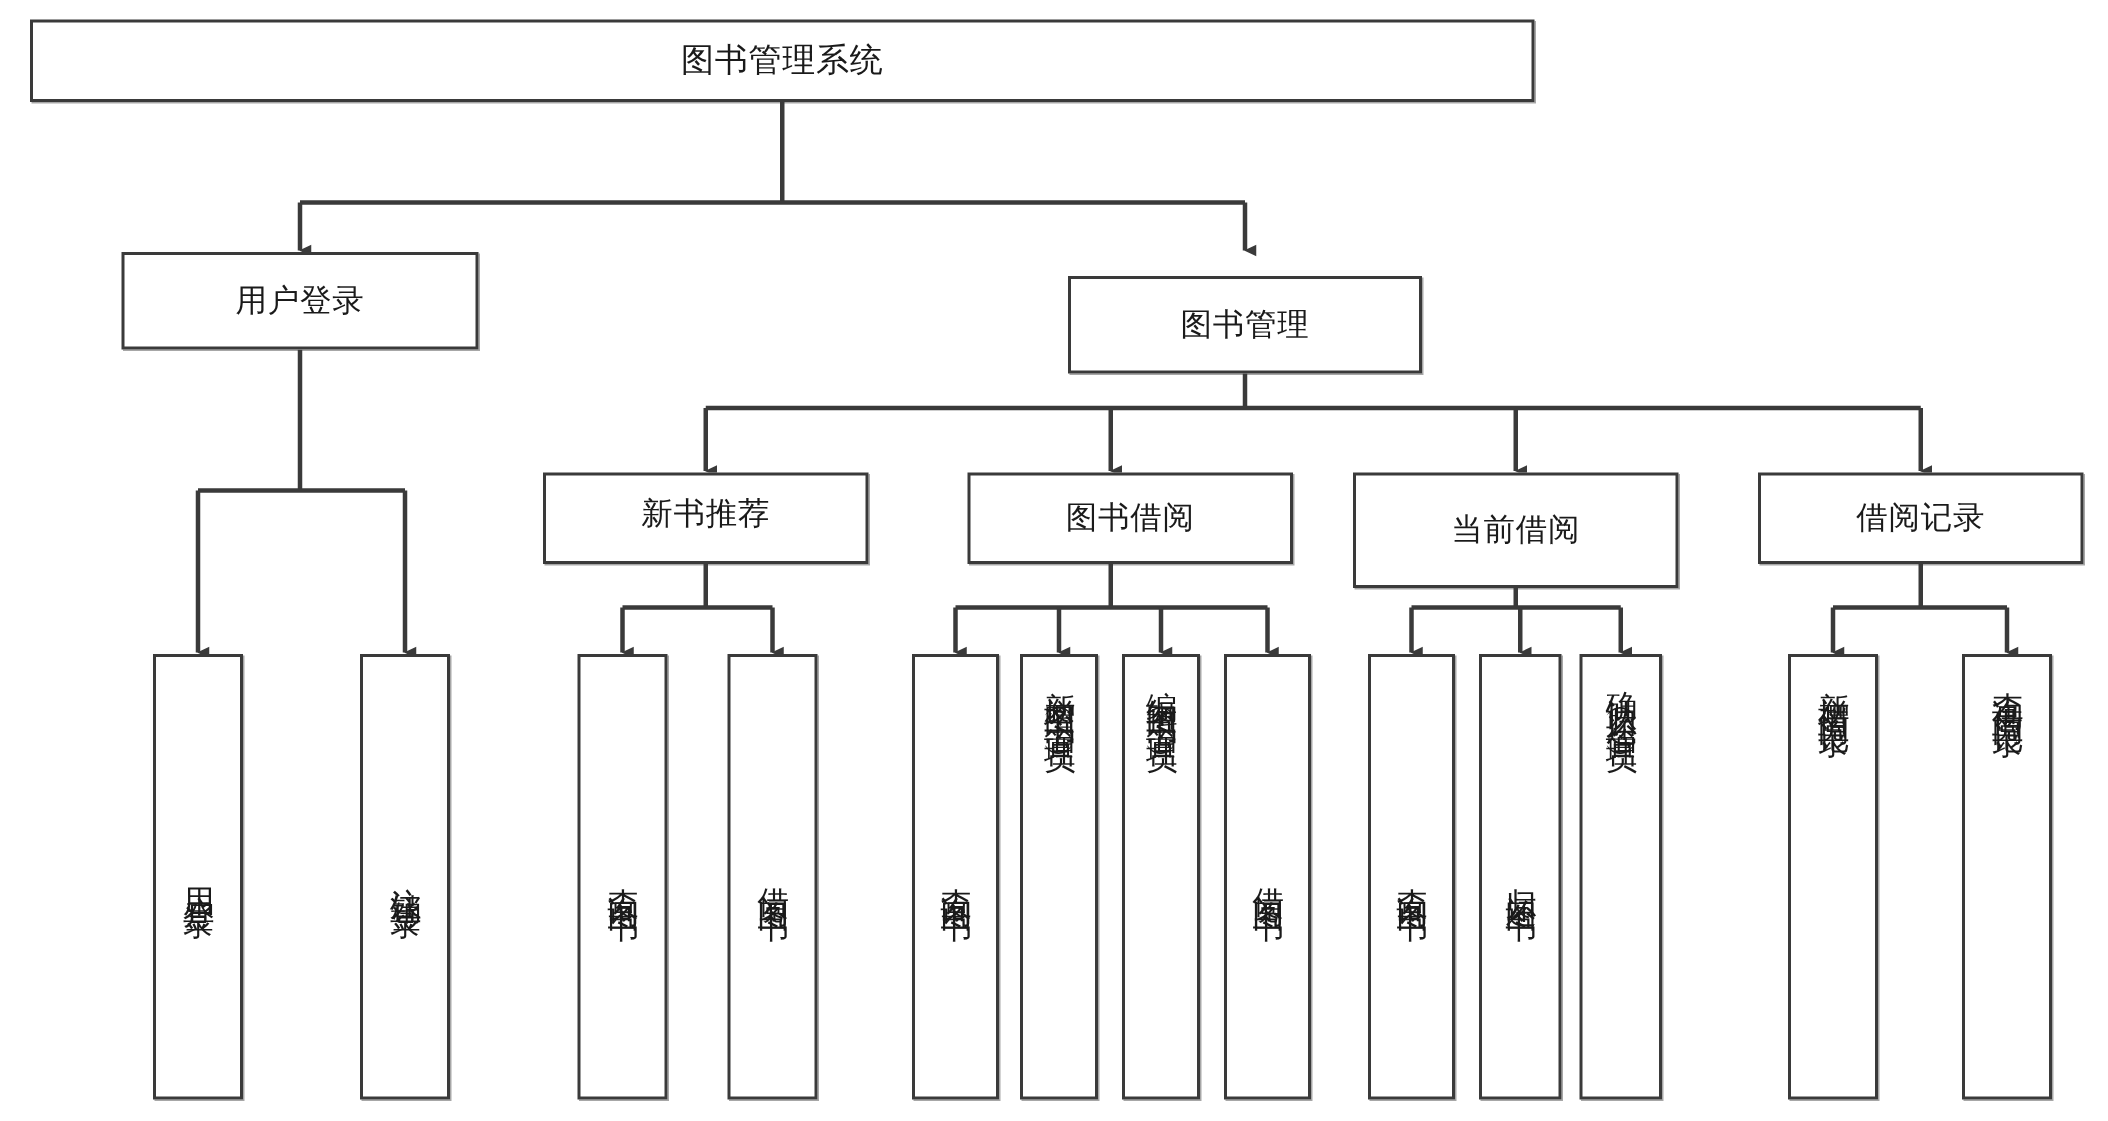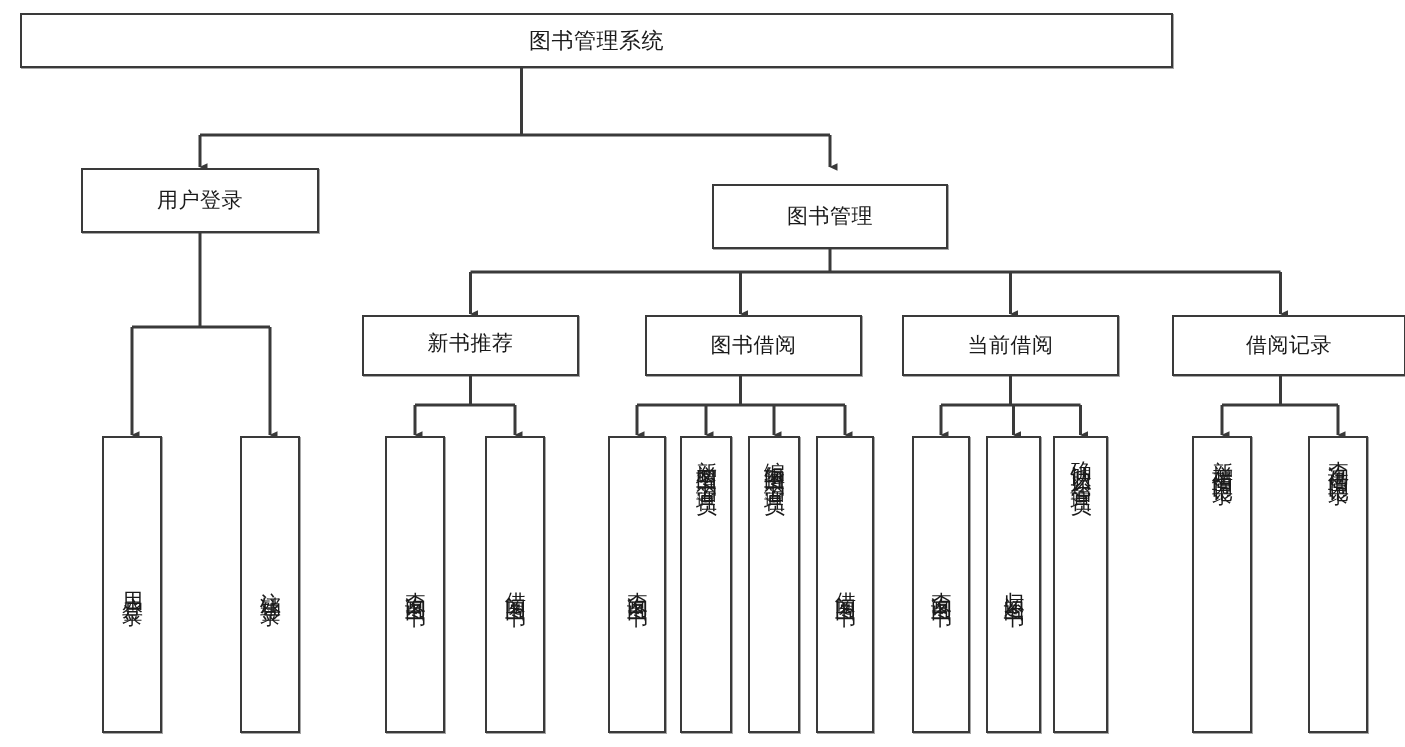--- a/index.html
+++ b/index.html
@@ -121,39 +121,39 @@
         <path d="M1013.5,405 L1013.5,435" marker-end="url(#arrowhead)"></path>
         <path d="M1080.5,405 L1080.5,435" marker-end="url(#arrowhead)"></path>
         <path d="M1280.5,376 L1280.5,405"></path>
         <path d="M1222,405 L1338,405"></path>
         <path d="M1222,405 L1222,435" marker-end="url(#arrowhead)"></path>
         <path d="M1338,405 L1338,435" marker-end="url(#arrowhead)"></path>
       </g>
   </svg>
 
   <div id="node-layer">
-      <div class="node horiz root" style="left: 20px; top: 13px; width: 1153px; height: 55px;">
+      <div class="node horiz root" style="left: 20px; top: 13px; width: 1003px; height: 55px;">
         <span class="node-label">图书管理系统</span>
       </div>
       <div class="node horiz" style="left: 81px; top: 168px; width: 238px; height: 65px;">
         <span class="node-label">用户登录</span>
       </div>
       <div class="node horiz" style="left: 712px; top: 168px; width: 236px; height: 65px; margin-top: 16px;">
         <span class="node-label">图书管理</span>
       </div>
       <div class="node horiz" style="left: 362px; top: 315px; width: 217px; height: 61px; font-family: Liberation Mono, monospace;">
         <span class="node-label">新书推荐</span>
       </div>
       <div class="node horiz" style="left: 632px; top: 315px; width: 217px; height: 61px; margin-left: 13px;">
         <span class="node-label">图书借阅</span>
       </div>
-      <div class="node horiz" style="left: 902px; top: 315px; width: 217px; height: 61px;">
+      <div class="node horiz" style="left: 902px; top: 315px; width: 217px; height: 77px;">
         <span class="node-label">当前借阅</span>
       </div>
-      <div class="node horiz" style="left: 1172px; top: 315px; width: 234px; height: 61px;">
+      <div class="node horiz" style="left: 1172px; top: 315px; width: 217px; height: 61px;">
         <span class="node-label">借阅记录</span>
       </div>
       <div class="node vert centered" style="left: 102px; top: 436px; width: 60px; height: 297px;">
         <span class="node-label">用户登录</span>
       </div>
       <div class="node vert centered" style="left: 240px; top: 436px; width: 60px; height: 297px;">
         <span class="node-label">注销登录</span>
       </div>
       <div class="node vert centered" style="left: 385px; top: 436px; width: 60px; height: 297px;">
         <span class="node-label">查询图书</span>

